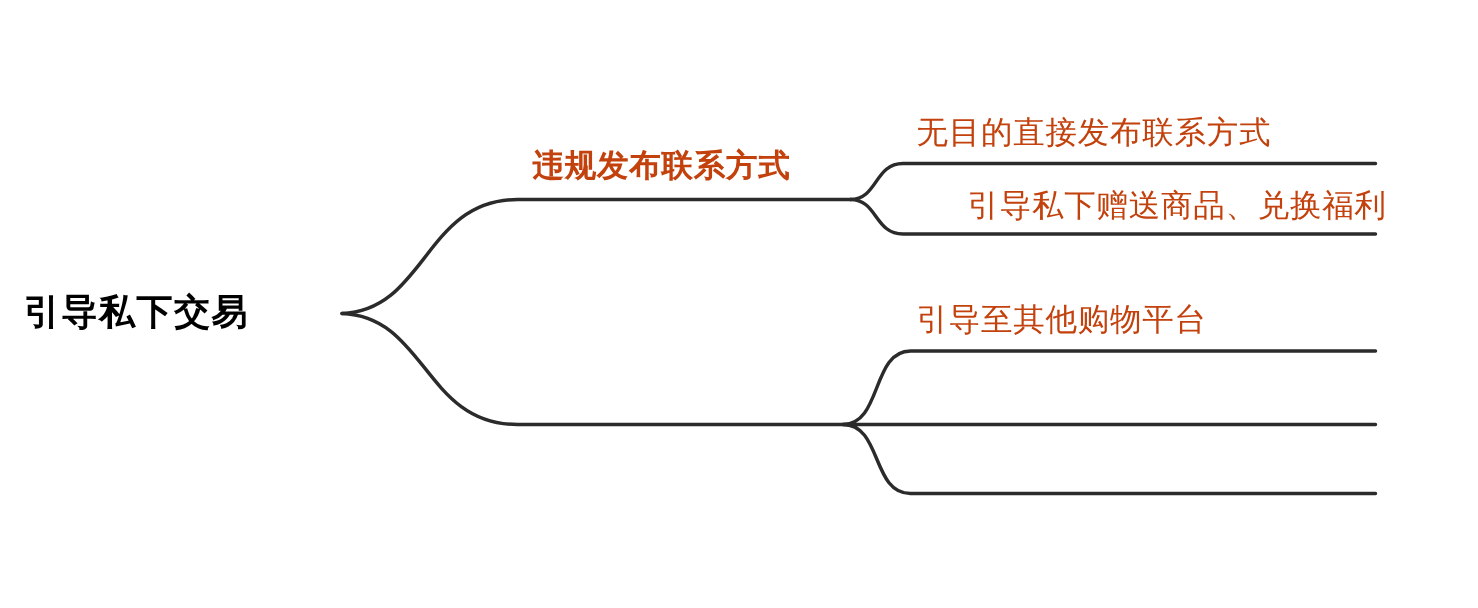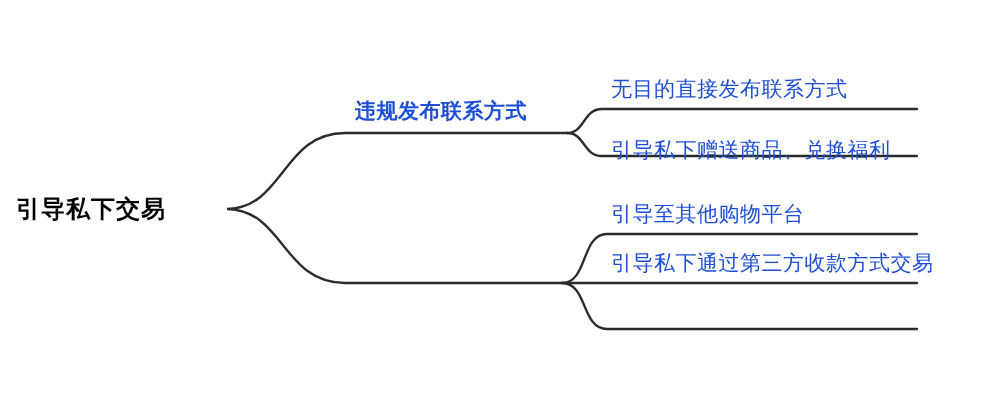--- a/index.html
+++ b/index.html
@@ -25,21 +25,21 @@
   .connectors path {
     fill: none;
     stroke: #2b2b2b;
     stroke-width: 2.3;
     stroke-linecap: round;
     stroke-linejoin: round;
   }
   .node-label {
     position: absolute;
     white-space: nowrap;
-    color: #1d4ed8;
+    color: #c2410c;
     line-height: 1;
     cursor: default;
   }
   .root-label {
     font-size: 24px;
     font-weight: bold;
     color: #000000;
     letter-spacing: 1px;
   }
   .branch-label, .child-label {
@@ -68,20 +68,19 @@
     <path d="M562,283 C588,283 581,329 607,329 L917,329"></path>
   </svg>
 
   <div class="node-label root-label" style="left:16px; top:197px;">引导私下交易</div>
 
   <div class="node-label branch-label" style="left:355px; top:100px;font-weight:bold;">违规发布联系方式</div>
 
 
   <div class="node-label child-label" style="left:611px; top:78px;">无目的直接发布联系方式</div>
 
-  <div class="node-label child-label" style="left:611px; top:127px;margin-top:12px;">引导私下赠送商品、兑换福利</div>
+  <div class="node-label child-label" style="left:645px; top:127px;">引导私下赠送商品、兑换福利</div>
 
   <div class="node-label child-label" style="left:611px; top:203px;text-align:right;">引导至其他购物平台</div>
 
-  <div class="node-label child-label" style="left:611px; top:252px;">引导私下通过第三方收款方式交易</div>
 
 
 </div>
 
 </body></html>

